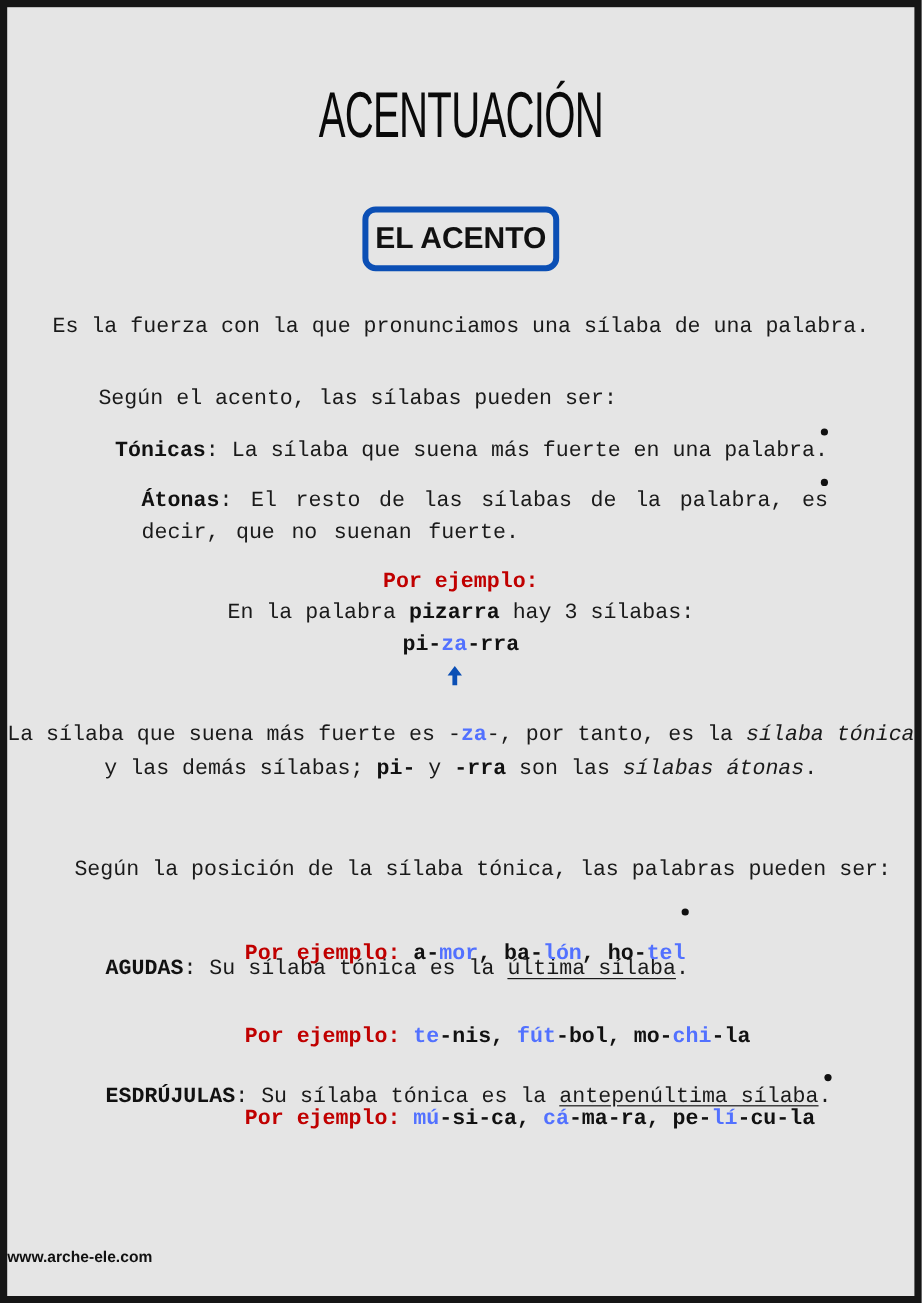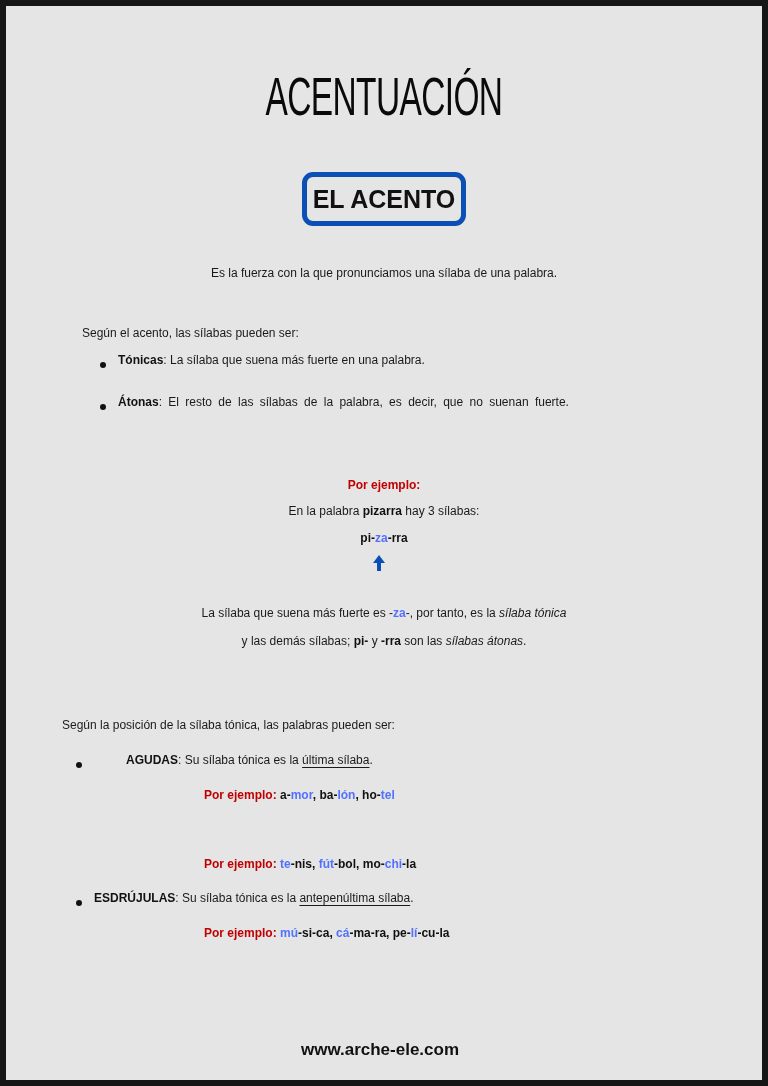--- a/index.html
+++ b/index.html
@@ -31,39 +31,40 @@
     }
     .badge {
       left: 296px; top: 166px;
       width: 154px; height: 44px;
       border: 5px solid #0b4fb5;
       border-radius: 11px;
       display: flex; align-items: center; justify-content: center;
       font-weight: bold; font-size: 25px; color: #111;
     }
     .p {
-      font-size: 12px; line-height: 26px; color: #1a1a1a;
+      font-size: 18px; line-height: 26px; color: #1a1a1a;
       white-space: nowrap;
+      font-family: Liberation Mono, monospace;
     }
     .center { text-align: center; left: 0; width: 756px; }
     b, .b { font-weight: bold; color: #111; }
     .red { color: #c00000; font-weight: bold; }
     .blue { color: #5271ff; font-weight: bold; }
     .ital { font-style: italic; }
     .u { text-decoration: underline; text-underline-offset: 3px; }
-    .bullet-row { display: flex; align-items: center; }
+    .bullet-row { display: flex; align-items: flex-end; flex-direction: column; }
     .dot {
       display: inline-block; width: 6px; height: 6px; border-radius: 50%;
       background: #111; margin-top: 10px; flex: none;
     }
     .justify { text-align: justify; text-align-last: left; white-space: normal; }
     .arrow { left: 364px; top: 548px; width: 18px; height: 18px; }
     .footer {
-      left: 0; width: 748px; top: 1034px; text-align: center;
-      font-weight: bold; font-size: 17px; color: #111;
+      left: 0; width: 748px; top: 1034px; text-align: left;
+      font-weight: bold; font-size: 13px; color: #111;
     }
   </style>
 </head>
 <body>
 
 <div class="page">
 
   <div class="abs title">ACENTUACIÓN</div>
 
   <div class="abs badge">EL ACENTO</div>

